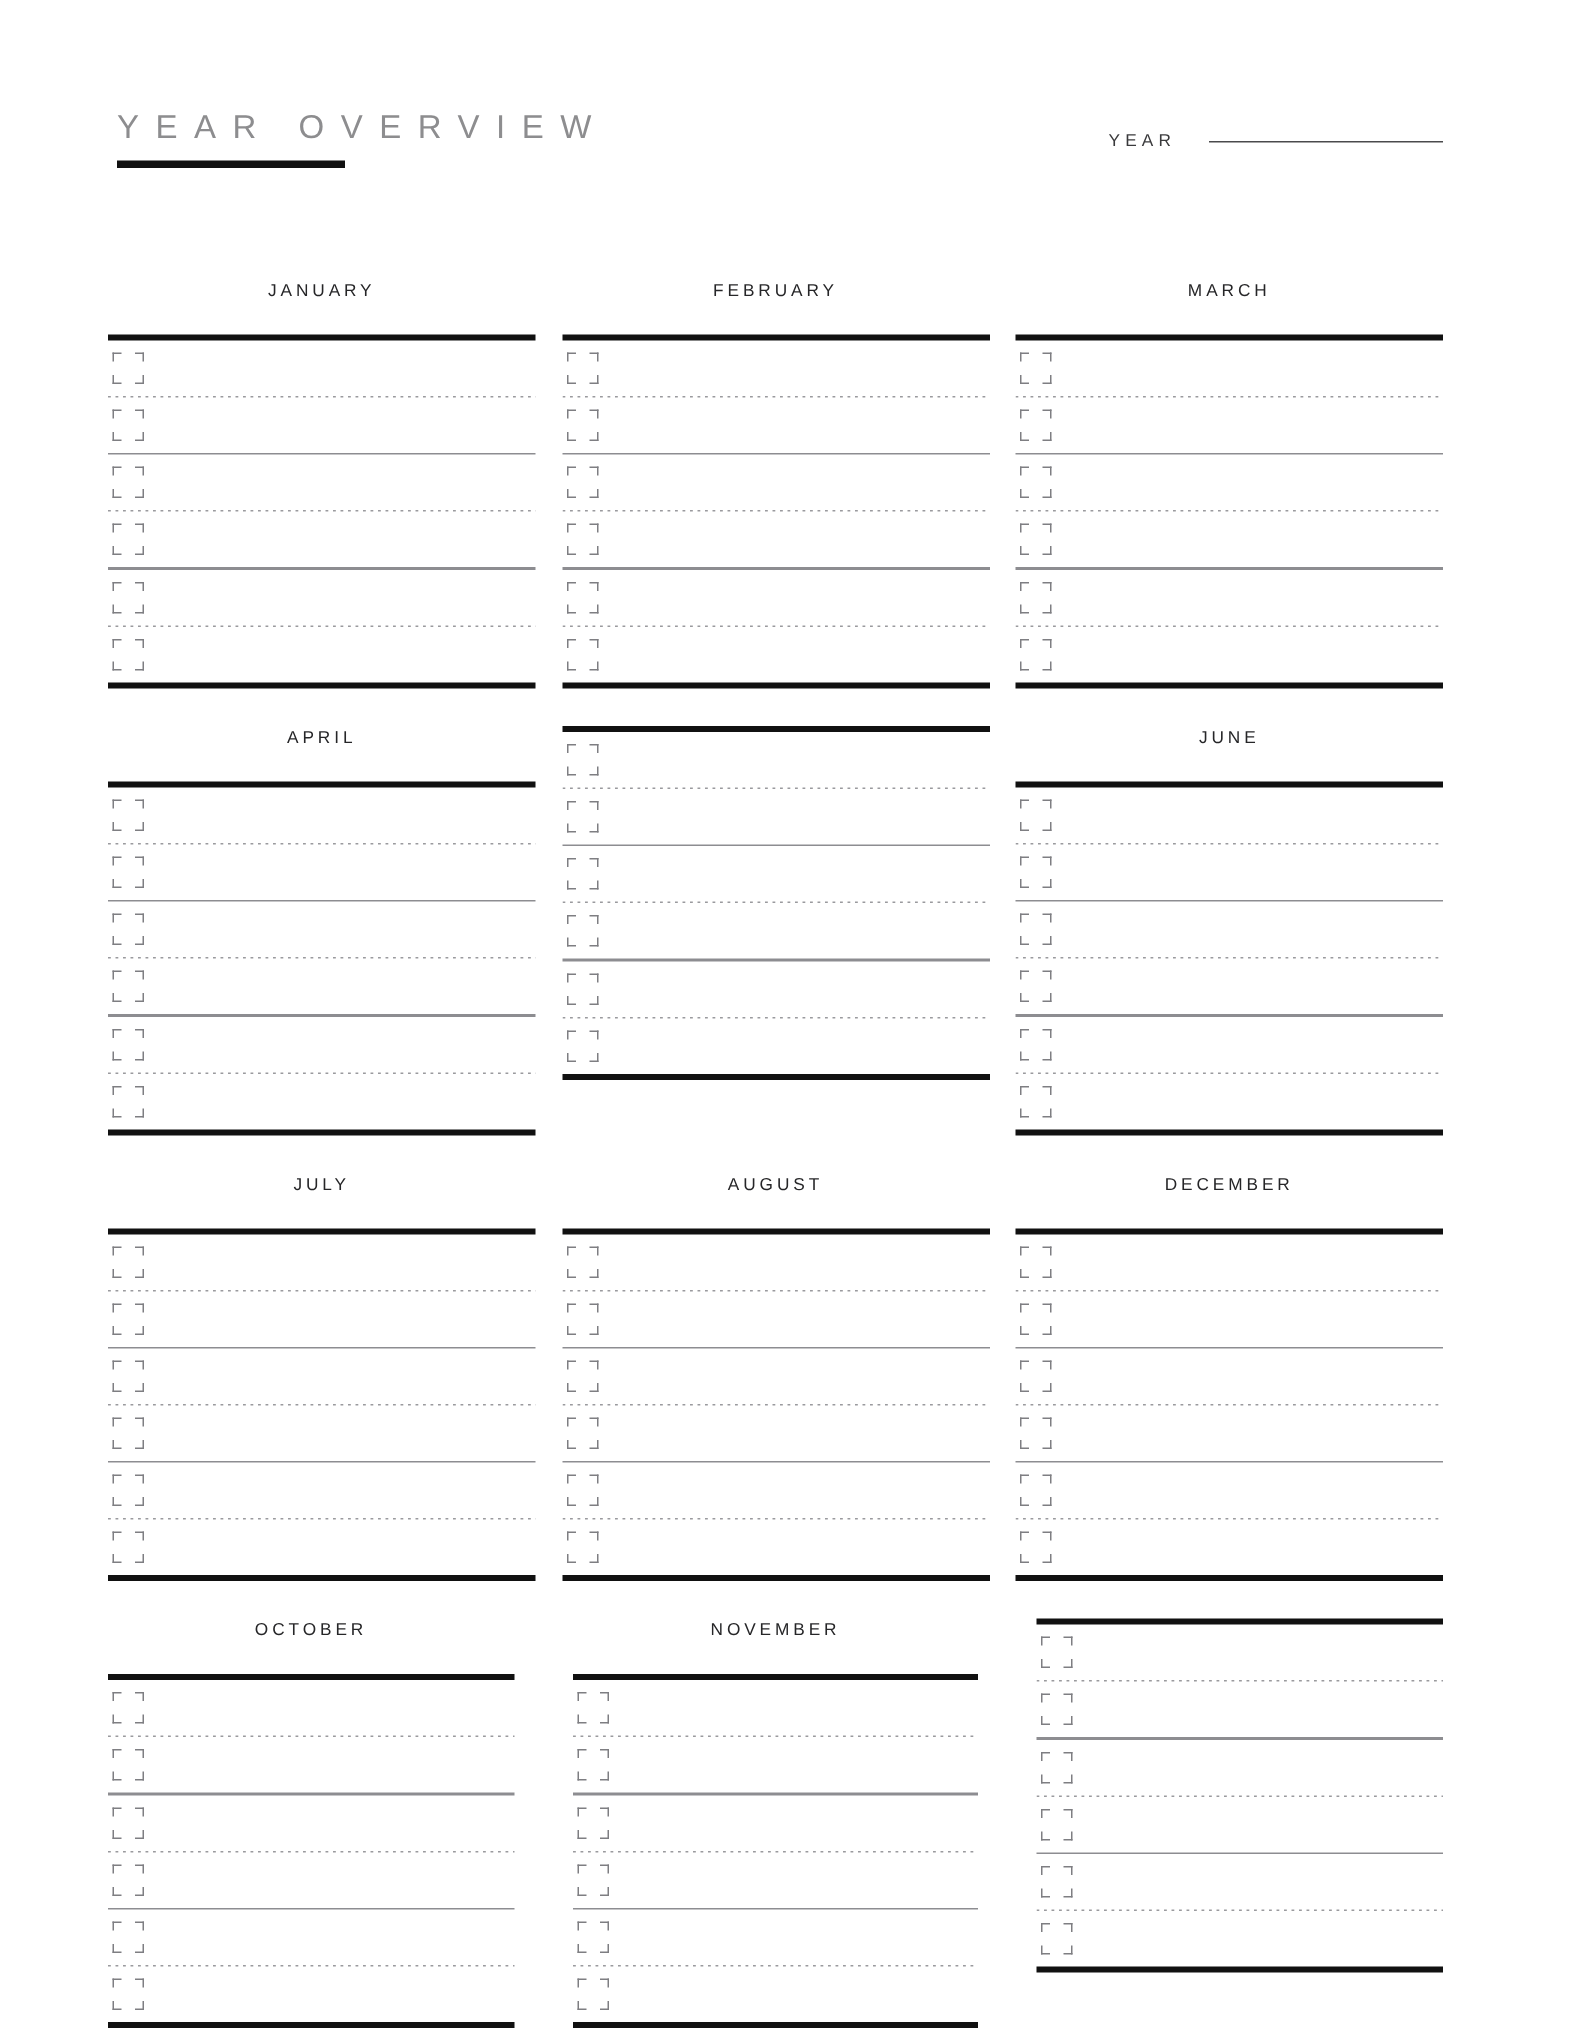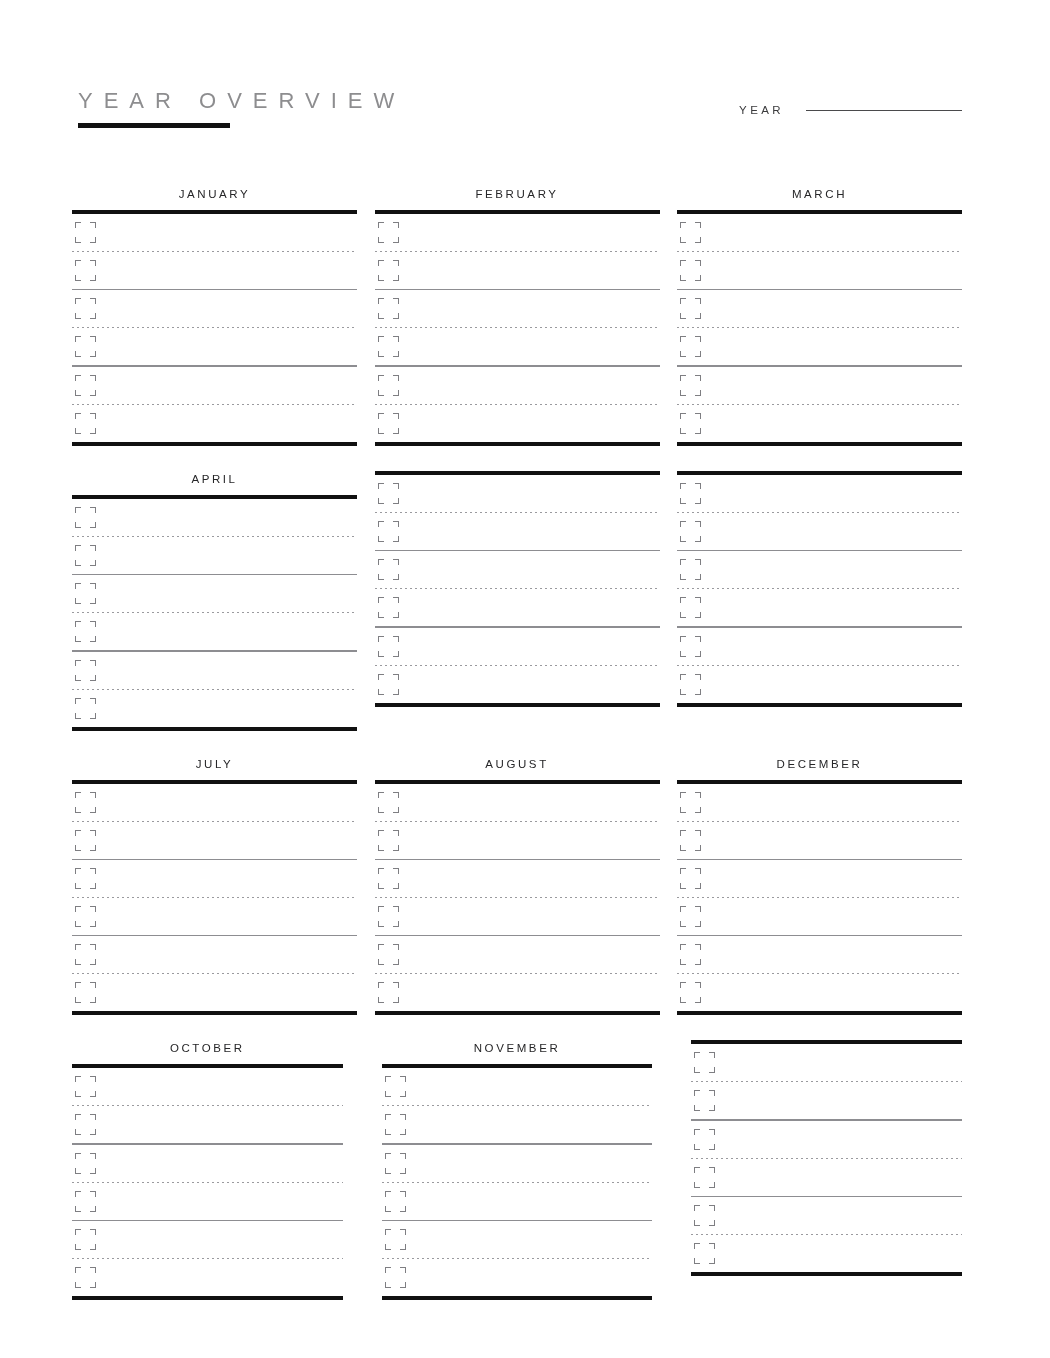--- a/index.html
+++ b/index.html
@@ -21,21 +21,21 @@
     left: 0; top: 0;
     width: 1050px;
     height: 1358px;
     background: #ffffff;
   }
 
   
   .header {
     position: absolute;
     left: 78px;
-    top: 88px;
+    top: 72px;
     width: 884px;
     height: 60px;
     text-decoration: underline;
   }
 
   .title-wrap {
     position: absolute;
     left: 0;
     top: 0;
   }
@@ -100,21 +100,21 @@
     width: 285px;
   }
 
   .month-name {
     text-align: center;
     font-size: 11.5px;
     letter-spacing: 2.6px;
     color: #262628;
     font-weight: 400;
     line-height: 16px;
-    padding-bottom: 8px;
+    padding-bottom: 21px;
     white-space: nowrap;
   }
 
   .rule-thick {
     height: 4px;
     background: #111111;
     width: 100%;
   }
 
   .rows {
@@ -478,20 +478,21 @@
                 <i class="tl"></i>
                 <i class="tr"></i>
                 <i class="bl"></i>
                 <i class="br"></i>
               </div>
             </div>
           </div>
           <div class="rule-thick"></div>
         </div>
         <div class="month-block">
+          <div class="month-name">JUNE</div>
           <div class="rule-thick"></div>
           <div class="rows">
             <div class="entry-row">
               <div class="checkbox">
                 <i class="tl"></i>
                 <i class="tr"></i>
                 <i class="bl"></i>
                 <i class="br"></i>
               </div>
             </div>

